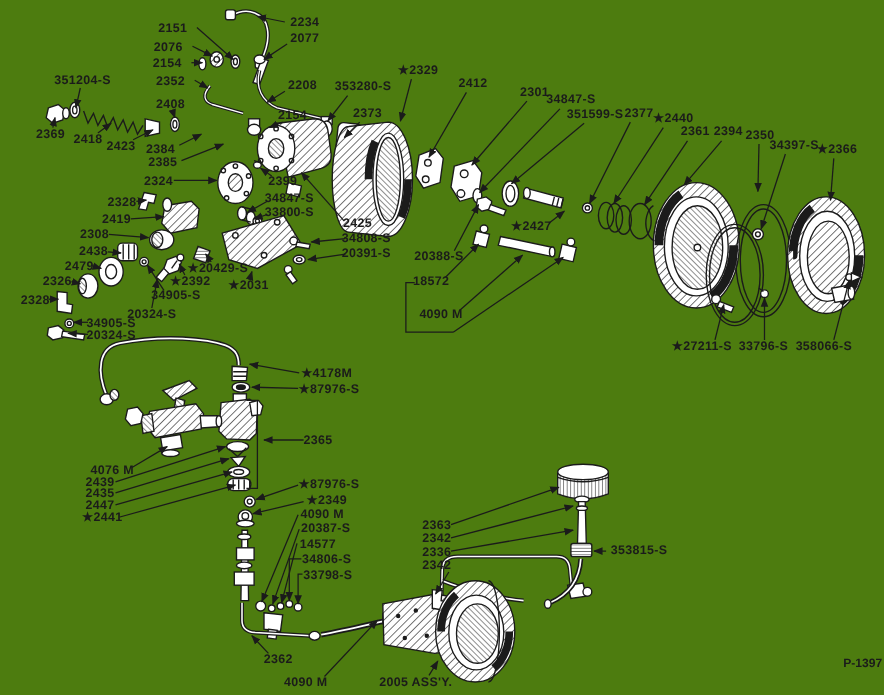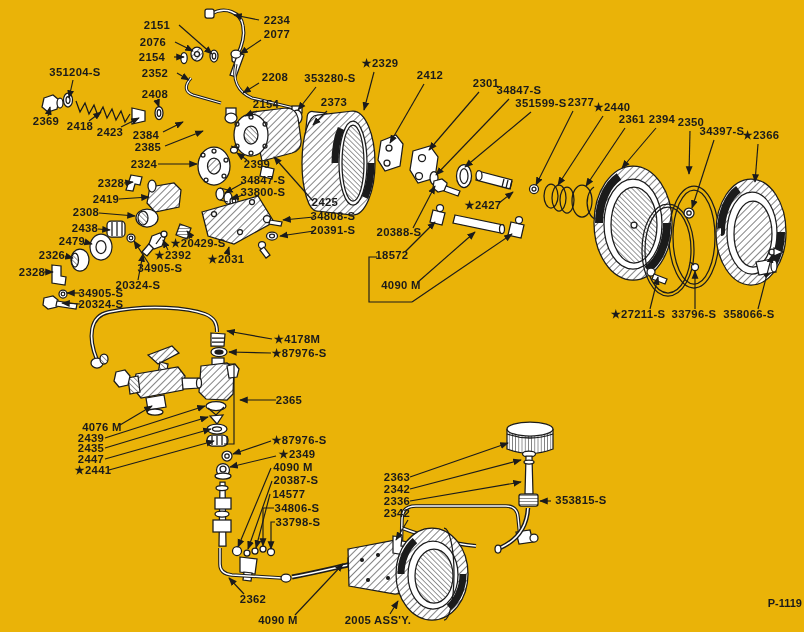--- a/index.html
+++ b/index.html
@@ -1,16 +1,16 @@
 <!DOCTYPE html>
 <html><head>
 <meta charset="utf-8">
 <style>
   html,body{margin:0;padding:0;background:#fff;}
-  .stage{position:relative;width:804px;height:632px;background:#eab308;overflow:hidden;
+  .stage{position:relative;width:804px;height:632px;background:#4d7c0f;overflow:hidden;
          font-family:"Liberation Sans",sans-serif;}
   .lbl{font-family:"Liberation Sans",sans-serif;font-weight:700;font-size:11.3px;
        fill:#1b1b1b;text-anchor:middle;letter-spacing:.3px;}
   .leader{fill:none;stroke:#1b1b1b;stroke-width:1.15px;}
   .figcode{position:absolute;top:597px;left:752px;width:50px;text-align:right;
            font-weight:700;font-size:11px;color:#1b1b1b;}
 </style>
 </head>
 <body>
 
@@ -574,14 +574,14 @@
         <text x="278" y="624" class="lbl">4090 M</text>
         <text x="378" y="624" class="lbl">2005 ASS'Y.</text>
         <text x="397" y="481" class="lbl">2363</text>
         <text x="397" y="493" class="lbl">2342</text>
         <text x="397" y="505" class="lbl">2336</text>
         <text x="397" y="517" class="lbl">2342</text>
         <text x="581" y="504" class="lbl">353815-S</text>
       </g>
 </svg>
 
-<div class="figcode">P-1119</div>
+<div class="figcode">P-1397</div>
 </div>
 
 </body></html>

